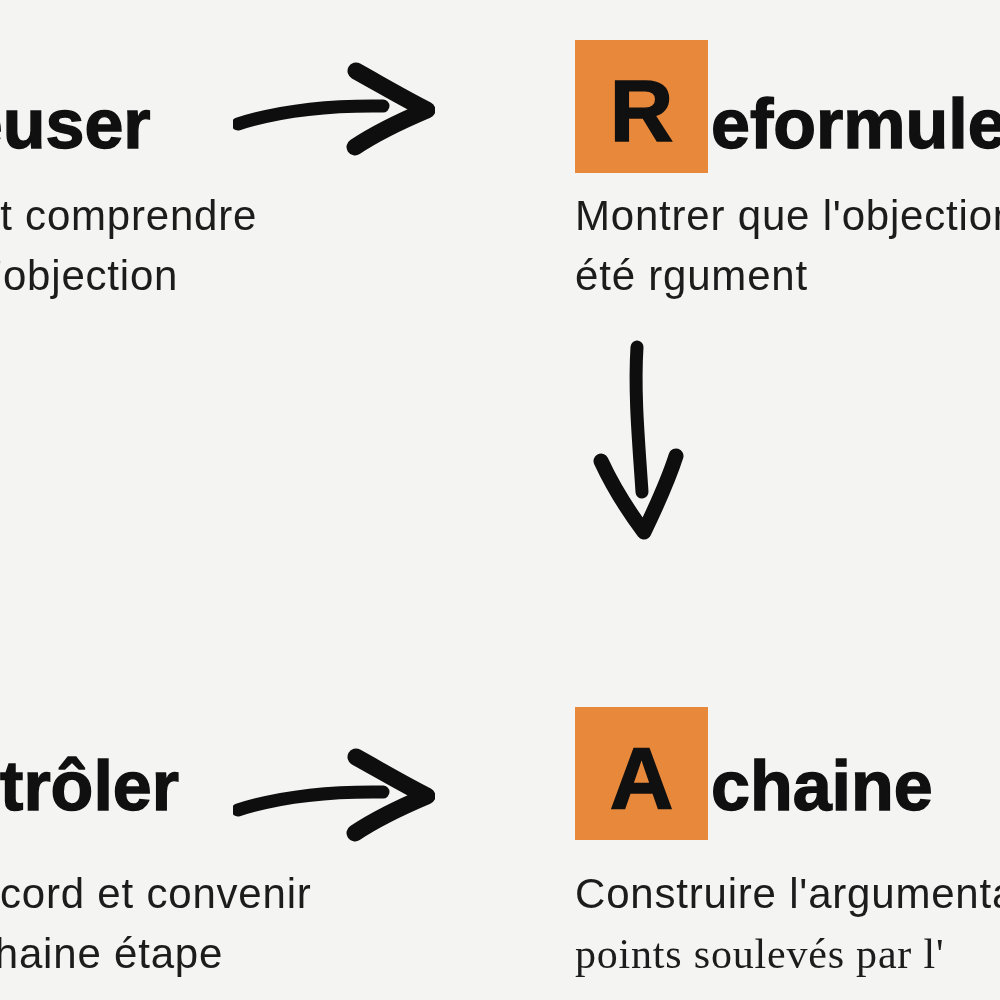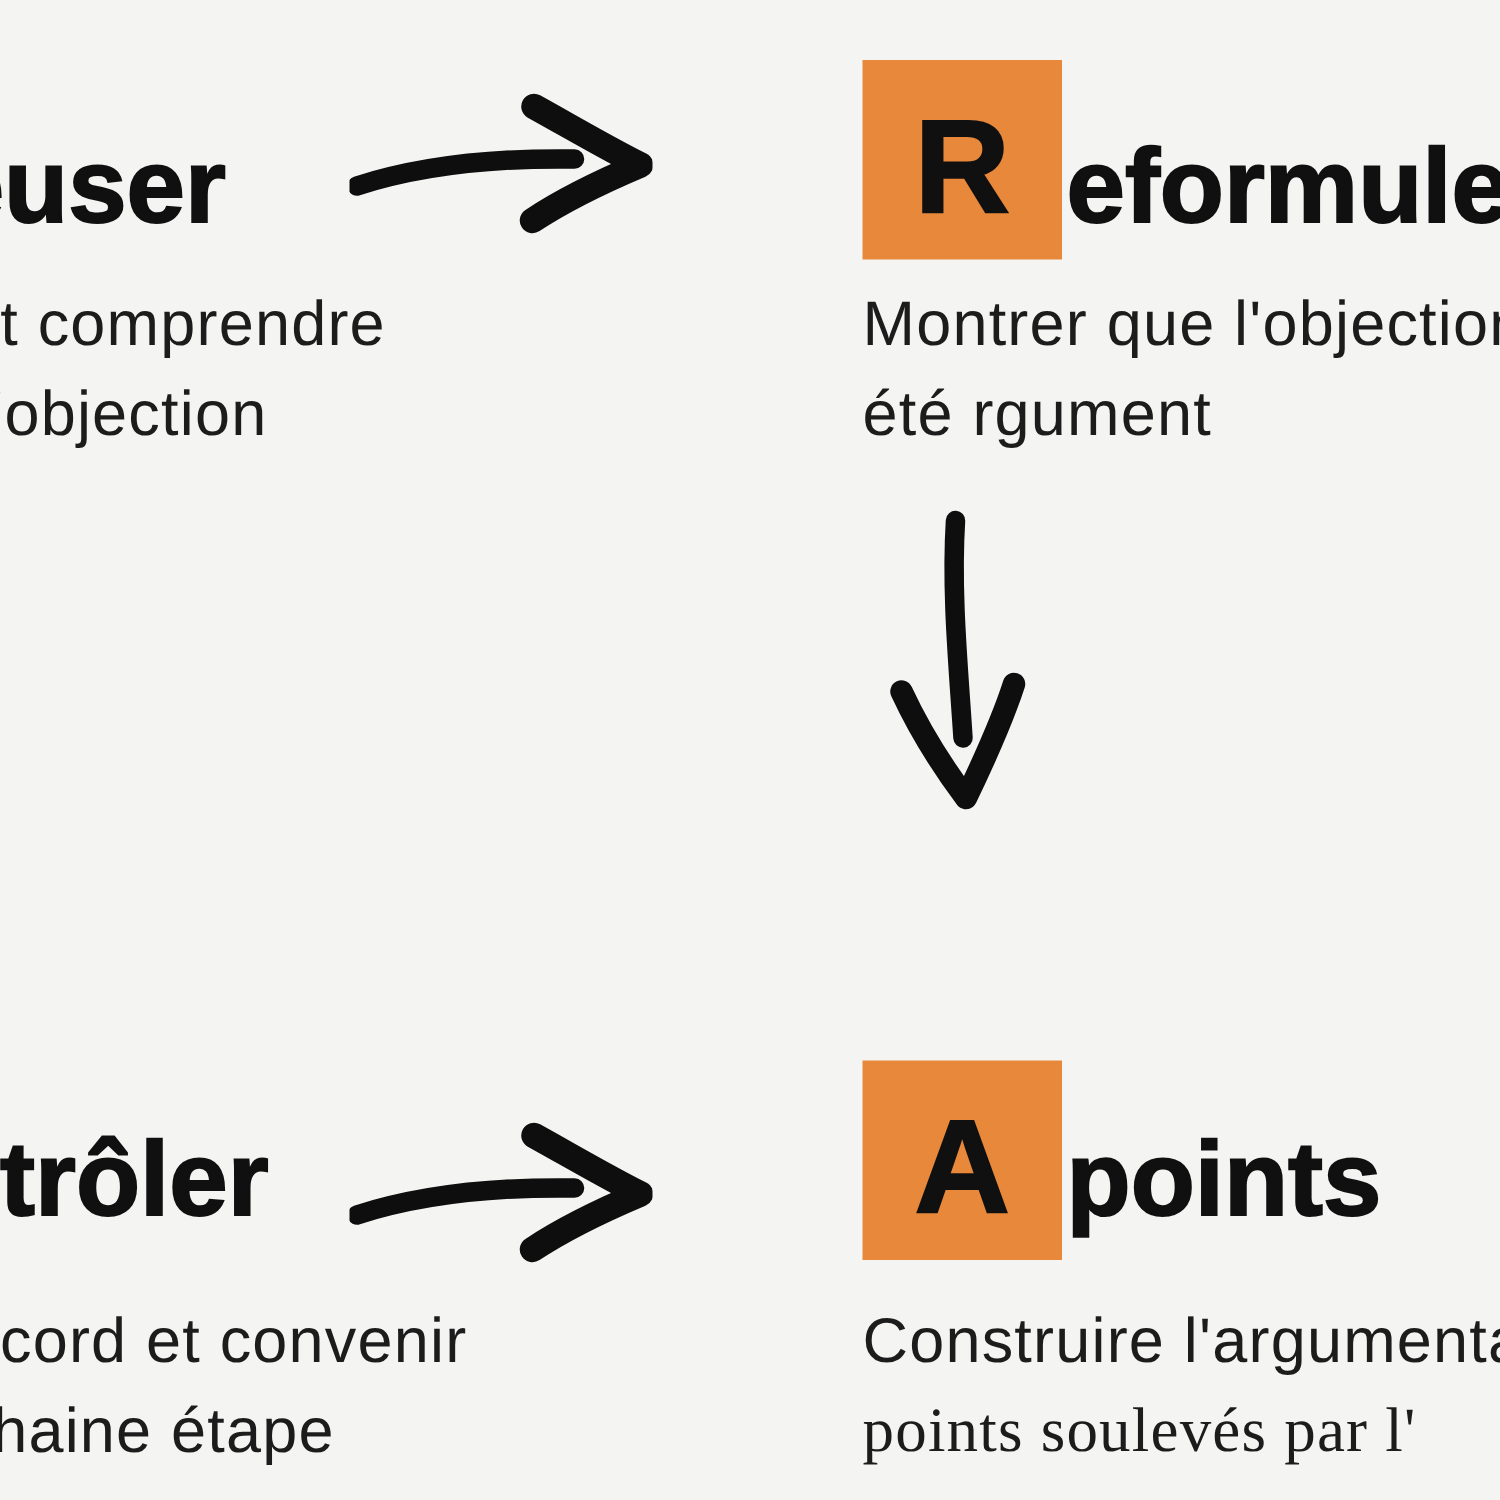--- a/index.html
+++ b/index.html
@@ -80,17 +80,17 @@
   <div class="step-desc-line" id="d-co-2">chaine étape</div>
 
   <svg class="arrow" id="arrow-bottom" viewBox="0 0 202 96">
     <path d="M5 64 C36 54 84 45 150 46" stroke-width="13"></path>
     <path d="M123 11 C150 26 172 39 194 50 C168 61 143 73 122 87" stroke-width="17"></path>
   </svg>
 
   <div class="initial-square" id="sq-a" style="background: rgb(232, 136, 58);">
     <span class="initial">A</span>
   </div>
-  <div class="step-title" id="t-argumenter">points</div>
+  <div class="step-title" id="t-argumenter">chaine</div>
   <div class="step-desc-line" id="d-ar-1">Construire l'argumentation</div>
   <div class="step-desc-line" id="d-ar-2">points soulevés par l'</div>
 
 </div>
 
 </body></html>

